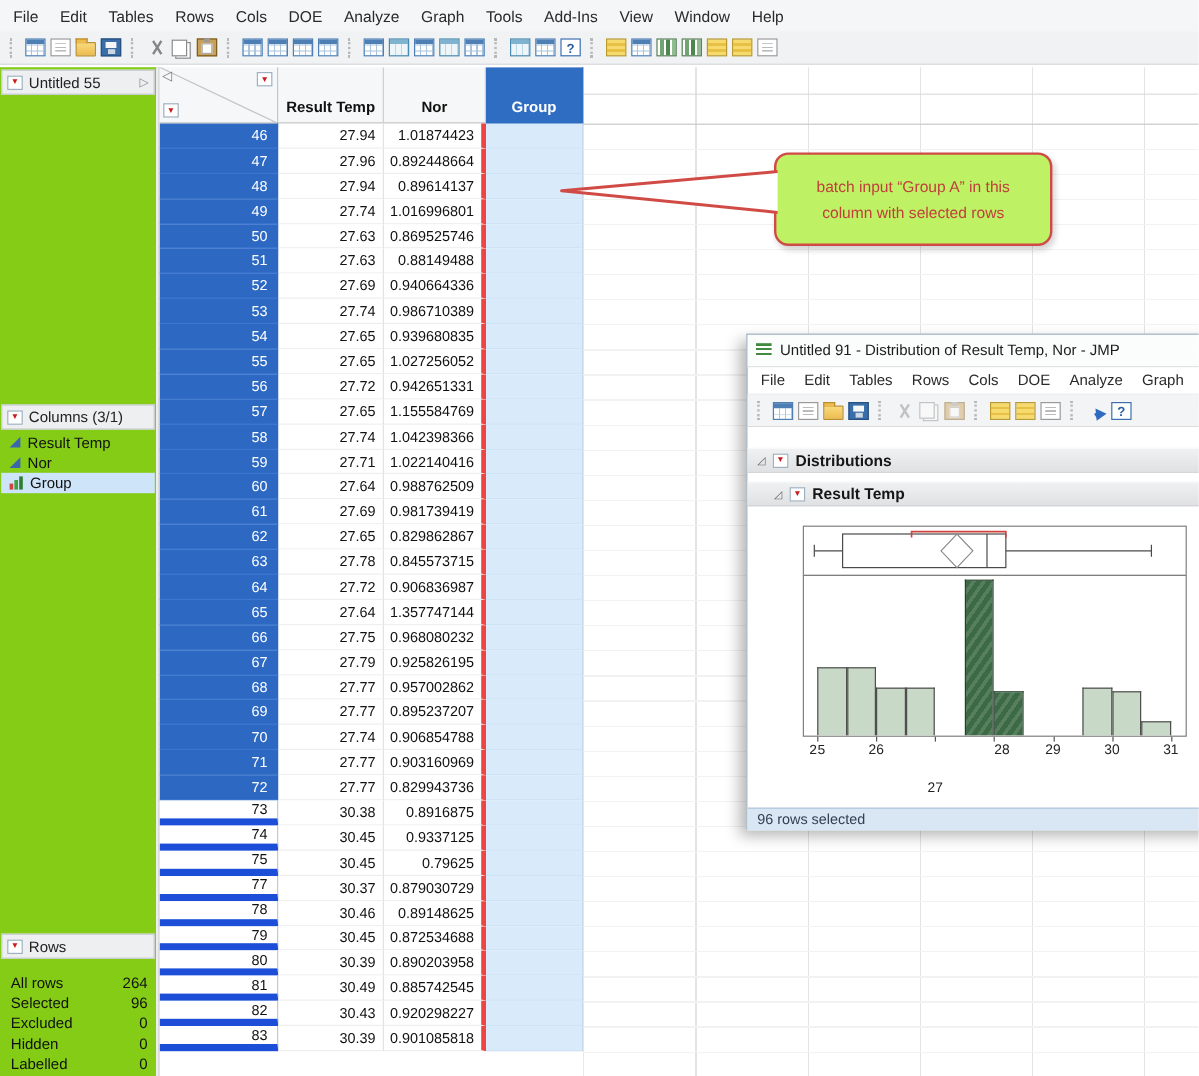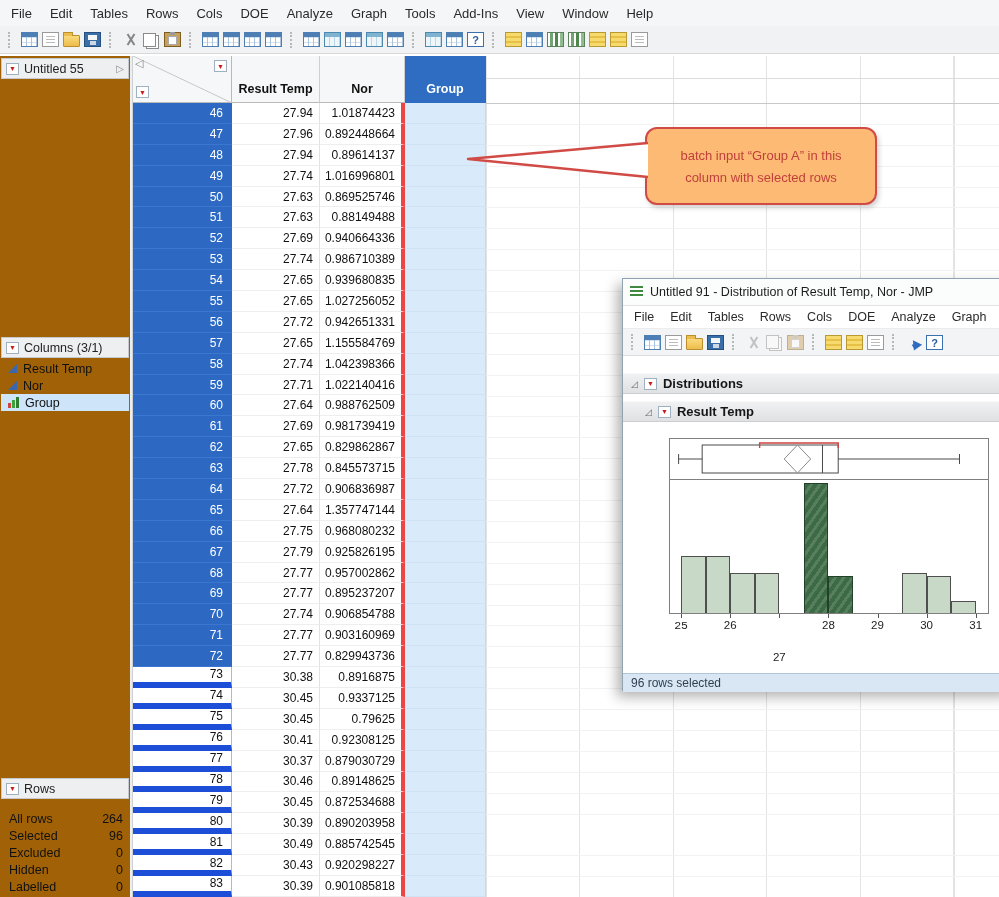--- a/index.html
+++ b/index.html
@@ -30,21 +30,21 @@
 .t-paste:before{content:"";position:absolute;left:3px;top:3px;right:3px;bottom:1px;background:#fff;border:1px solid #aaa}
 .t-paste:after{content:"";position:absolute;left:5px;top:-1px;right:5px;height:3px;background:#9a9a9a}
 .t-help{border:1px solid #3a6fb0;background:#fff;text-align:center}
 .t-help:before{content:"?";color:#2a5fa0;font-weight:bold;font-size:11px;line-height:13px}
 .t-pointer:before{content:"";position:absolute;left:4px;top:0;width:0;height:0;border:5px solid rgba(0,0,0,0);border-bottom:9px solid #2e6cc0;transform:rotate(-35deg)}
 .t-pointer:after{content:"";position:absolute;left:8px;top:9px;width:2px;height:5px;background:#2e6cc0;transform:rotate(-35deg)}
 .t-yellow{border:1px solid #b89a30;background:repeating-linear-gradient(#f6da6d 0 3px,#e6c146 3px 5px)}
 .t-green{border:1px solid #5a815a;background:linear-gradient(90deg,#fff 0 2px,#71a471 2px 5px,#fff 5px 7px,#4d874d 7px 10px,#fff 10px 12px,#8fbd8f 12px 15px,#fff 15px)}
 
 
-#sidebar{position:absolute;left:0;top:56px;width:136px;height:841px;background:#a16207}
+#sidebar{position:absolute;left:0;top:56px;width:136px;height:841px;background:#84cc16}
 #splitter{position:absolute;left:130px;top:56px;width:3px;height:841px;background:#eceded;border-right:1px solid #cfd0d1}
 .phead{position:absolute;left:1px;width:128px;height:21px;background:#edeff1;border:1px solid #c6cacd;display:flex;align-items:center;gap:5px;padding:0 4px;font-size:12.5px;color:#222}
 #p-table{top:2px}
 #p-cols{top:281px}
 #p-rows{top:722px}
 .collapse{margin-left:auto;color:#8a8a8a;font-size:10px}
 .redbtn{width:13px;height:12px;background:#fff;border:1px solid #9fb0c0;display:flex;align-items:center;justify-content:center;flex:none}
 .redbtn:before{content:"▼";font-size:7px;color:#cc1a1a;line-height:1}
 #cols-items{position:absolute;top:304px;left:1px;width:128px}
 .citem{display:flex;align-items:center;gap:6px;padding:1px 4px 1px 7px;height:17px;font-size:12.5px}
@@ -74,21 +74,21 @@
 #rows{position:absolute;left:0;top:47px;width:866px}
 .trow{display:flex;height:20.9px}
 .cell{flex:none;display:flex;align-items:center;justify-content:flex-end;font-size:12px;border-right:1px solid #e2e2e2;border-bottom:1px solid #eeeeee;padding-right:6px;background:#fff}
 .cell.num{width:99px;border-right:1px solid #b9b9b9;border-bottom:6px solid #1d4ed8;padding-right:8px}
 .trow.sel .num{background:#2d69c3;color:#fff;border-bottom:1px solid #3c77cf;border-right:1px solid #2d69c3}
 .cell.temp{width:88px}
 .cell.nor{width:85px;border-right:4px solid #ef4444}
 .cell.grp{width:81px;background:#d9ebfb;border-right:1px solid #c6daec;border-bottom:1px solid #cfe3f5}
 
 
-#callout-bubble{position:absolute;left:645px;top:127px;width:232px;height:78px;background:#fdba74;border:2.5px solid #d14b46;border-radius:12px;z-index:40;box-shadow:2px 3px 5px rgba(0,0,0,.18);display:flex;flex-direction:column;align-items:center;justify-content:center;gap:7px}
+#callout-bubble{position:absolute;left:645px;top:127px;width:232px;height:78px;background:#bef264;border:2.5px solid #d14b46;border-radius:12px;z-index:40;box-shadow:2px 3px 5px rgba(0,0,0,.18);display:flex;flex-direction:column;align-items:center;justify-content:center;gap:7px}
 .callout-line{color:#c0403c;font-size:13px;white-space:nowrap}
 #callout-tail{position:absolute;left:460px;top:135px;z-index:41;pointer-events:none}
 
 
 #dwin{position:absolute;left:622px;top:278px;width:392px;height:413px;background:#fff;border:1px solid #8fa3b3;box-shadow:-5px 6px 12px rgba(0,0,0,.3);z-index:60}
 #dtitle{height:27px;display:flex;align-items:center;gap:7px;padding-left:7px;background:#fbfcfc;border-bottom:1px solid #e2e2e2;font-size:12.5px;color:#1c1c1c;white-space:nowrap}
 .jmpico{width:13px;height:12px;flex:none;background:repeating-linear-gradient(#3f8a3f 0 2px,#fff 2px 4px)}
 #dmenu{height:23px;display:flex;align-items:center;padding-left:3px;border-bottom:1px solid #ececec}
 #dmenu .mitem{padding:3px 8px;font-size:12.5px}
 #dtools{height:27px;display:flex;align-items:center;background:#f3f4f5;border-bottom:1px solid #dcdcdc;padding-left:2px}
@@ -407,26 +407,20 @@
           <div class="cell nor">0.9337125</div>
           <div class="cell grp"></div>
         </div>
         <div class="trow">
           <div class="cell num">75</div>
           <div class="cell temp">30.45</div>
           <div class="cell nor">0.79625</div>
           <div class="cell grp"></div>
         </div>
         <div class="trow">
-          <div class="cell num">76</div>
-          <div class="cell temp">30.41</div>
-          <div class="cell nor">0.92308125</div>
-          <div class="cell grp"></div>
-        </div>
-        <div class="trow">
           <div class="cell num">77</div>
           <div class="cell temp">30.37</div>
           <div class="cell nor">0.879030729</div>
           <div class="cell grp"></div>
         </div>
         <div class="trow">
           <div class="cell num">78</div>
           <div class="cell temp">30.46</div>
           <div class="cell nor">0.89148625</div>
           <div class="cell grp"></div>
@@ -541,21 +535,21 @@
       <div id="dstatus">
         <span>96 rows selected</span>
       </div>
     <div class="htick" style="left: 58.1px; top: 258px;"></div>
         <div class="hlabel" style="left: 45.1px; top: 263px; font-family: Liberation Mono, monospace;">25</div>
         <div class="htick" style="left: 107.2px; top: 258px;"></div>
         <div class="hlabel" style="left: 94.2px; top: 263px;">26</div>
         <div class="htick" style="left: 156.3px; top: 258px;"></div>
         <div class="hlabel" style="left: 143.3px; top: 263px; margin-top: 32px;">27</div>
         <div class="htick" style="left: 205.4px; top: 258px;"></div>
-        <div class="hlabel" style="left: 192.4px; top: 263px;">28</div>
+        <div class="hlabel" style="left: 192.4px; top: 263px; text-align: right;">28</div>
         <div class="htick" style="left: 254.5px; top: 258px;"></div>
         <div class="hlabel" style="left: 241.5px; top: 263px;">29</div>
         <div class="htick" style="left: 303.6px; top: 258px;"></div>
         <div class="hlabel" style="left: 290.6px; top: 263px;">30</div>
         <div class="htick" style="left: 352.7px; top: 258px;"></div>
         <div class="hlabel" style="left: 339.7px; top: 263px;">31</div>
       </div>
   </div>
 </div>
 

